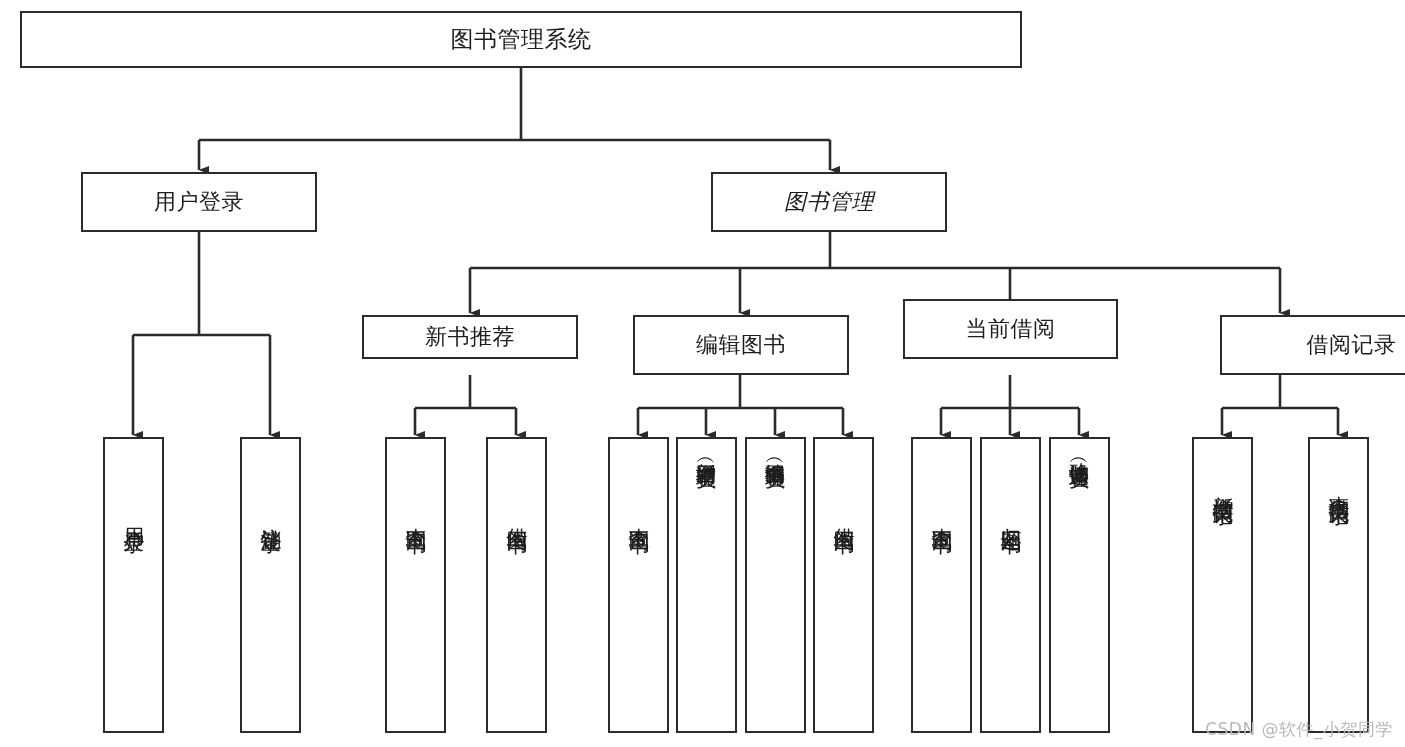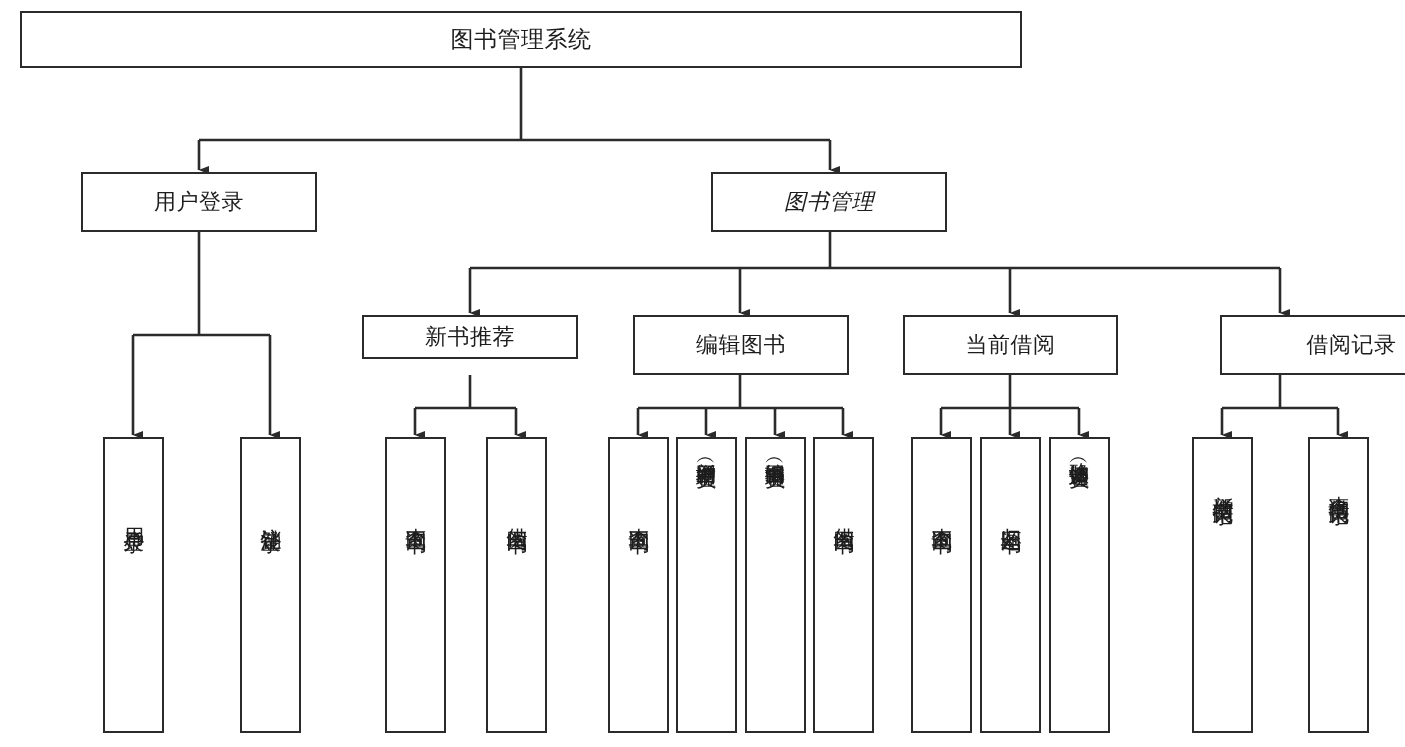--- a/index.html
+++ b/index.html
@@ -146,21 +146,21 @@
   <div class="node horiz" style="left:711px; top:172px; width:236px; height:60px;font-style:italic;">
     <span class="label">图书管理</span>
   </div>
 
   <div class="node horiz" style="left:362px; top:315px; width:216px; height:44px;">
     <span class="label">新书推荐</span>
   </div>
   <div class="node horiz" style="left:633px; top:315px; width:216px; height:60px;">
     <span class="label">编辑图书</span>
   </div>
-  <div class="node horiz" style="left:903px; top:315px; width:215px; height:60px;">
+  <div class="node horiz" style="left:903px; top:299px; width:215px; height:60px;">
     <span class="label">当前借阅</span>
   </div>
   <div class="node horiz" style="left:1220px; top:315px; width:215px; height:60px;padding-left:48px;">
     <span class="label">借阅记录</span>
   </div>
 
   <div class="node vert" style="left:103px; top:437px; width:61px; height:296px; padding-top:72px;">
     <span class="label">用户登录</span>
   </div>
   <div class="node vert" style="left:240px; top:437px; width:61px; height:296px; padding-top:72px;">
@@ -197,13 +197,14 @@
     <span class="label">确认归还（管理员）</span>
   </div>
 
   <div class="node vert" style="left:1192px; top:437px; width:61px; height:296px; padding-top:40px;">
     <span class="label">新增借阅记录</span>
   </div>
   <div class="node vert" style="left:1308px; top:437px; width:61px; height:296px; padding-top:40px;">
     <span class="label">查询借阅记录</span>
   </div>
 
+  <div class="watermark">CSDN @软件_小贺同学</div>
 </div>
 
 </body></html>

